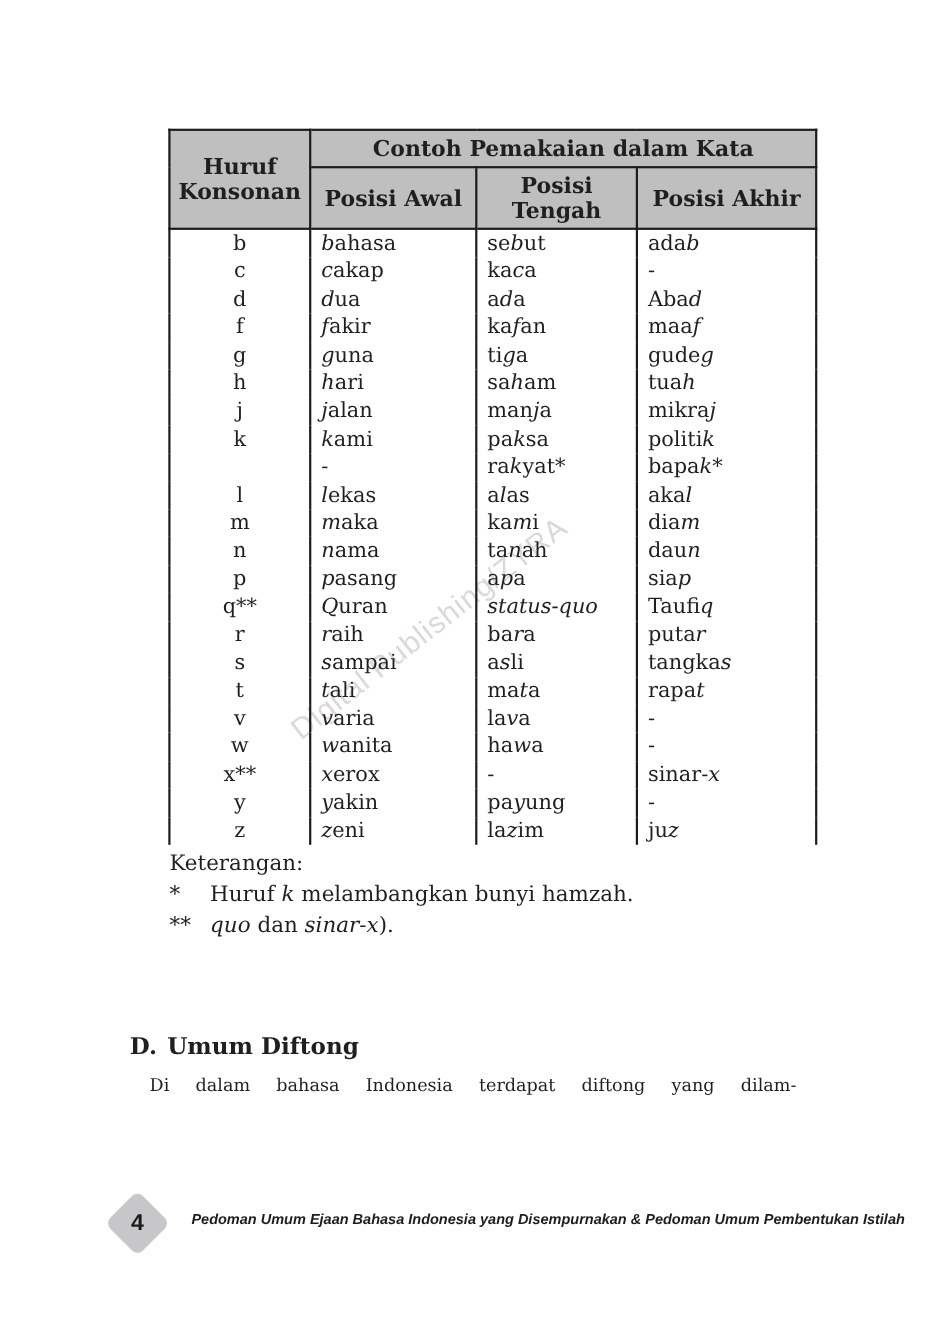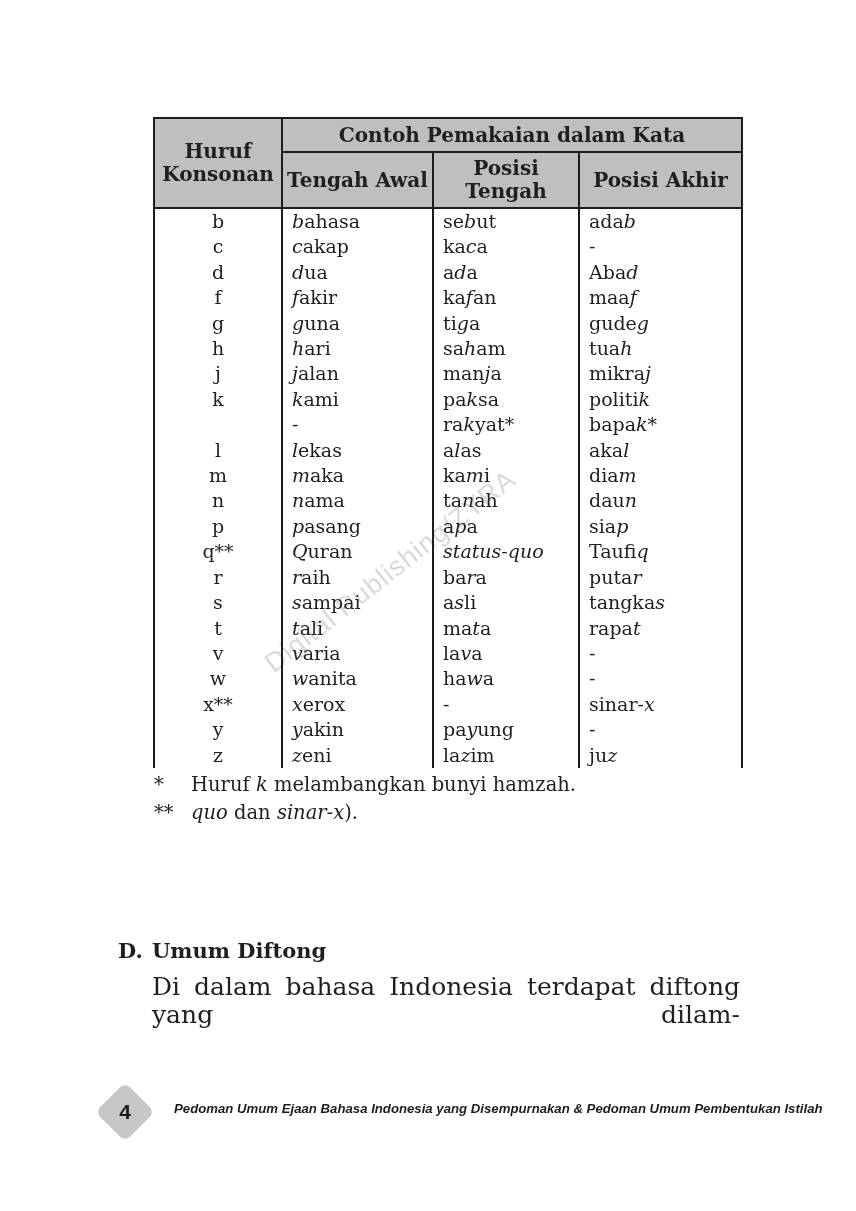--- a/index.html
+++ b/index.html
@@ -83,24 +83,24 @@
   
   .section-d{
     position:absolute;
     left:118px;top:938px;
     width:624px;
     z-index:2;
   }
   .heading{display:flex;font-weight:bold;font-size:21px;line-height:26px;}
   .heading .label{width:34px;flex:0 0 34px;}
   .section-d .para{
-    margin-left:34px;
+    margin-left:18px;
     width:588px;
     margin-top:9px;
-    font-size:25px;
+    font-size:16px;
     line-height:28px;
   }
 
   
   .diamond{
     position:absolute;
     left:96px;top:1083px;
     width:58px;height:58px;
     display:flex;align-items:center;justify-content:center;
     z-index:2;
@@ -147,21 +147,21 @@
       <col style="width:146px">
       <col style="width:163px">
     </colgroup>
     <thead>
       <tr class="r1">
         <th rowspan="2">Huruf
 Konsonan</th>
         <th colspan="3">Contoh Pemakaian dalam Kata</th>
       </tr>
       <tr class="r2">
-        <th>Tengah Awal</th>
+        <th>Posisi Awal</th>
         <th>Posisi
 Tengah</th>
         <th>Posisi Akhir</th>
       </tr>
     </thead>
     <tbody>
         <tr>
           <td class="c-huruf">b</td>
           <td class="c-awal"><i>b</i>ahasa</td>
           <td class="c-tengah">se<i>b</i>ut</td>
@@ -290,20 +290,21 @@
         <tr>
           <td class="c-huruf">z</td>
           <td class="c-awal"><i>z</i>eni</td>
           <td class="c-tengah">la<i>z</i>im</td>
           <td class="c-akhir">ju<i>z</i></td>
         </tr>
       </tbody>
   </table>
 
   <div class="keterangan">
+    <div>Keterangan:</div>
     <div>
         <div class="ket-item">
           <div class="ket-marker">*</div>
           <div class="ket-lines">
             <div>Huruf <i>k</i> melambangkan bunyi hamzah.</div>
           </div>
         </div>
         <div class="ket-item">
           <div class="ket-marker">**</div>
           <div class="ket-lines">

